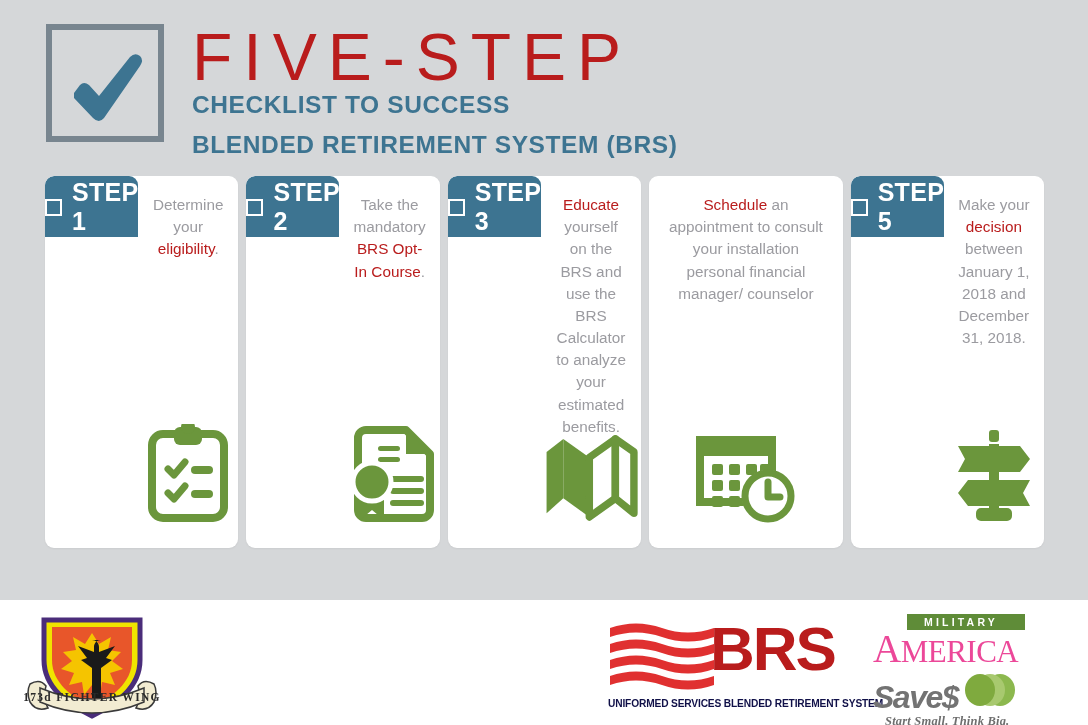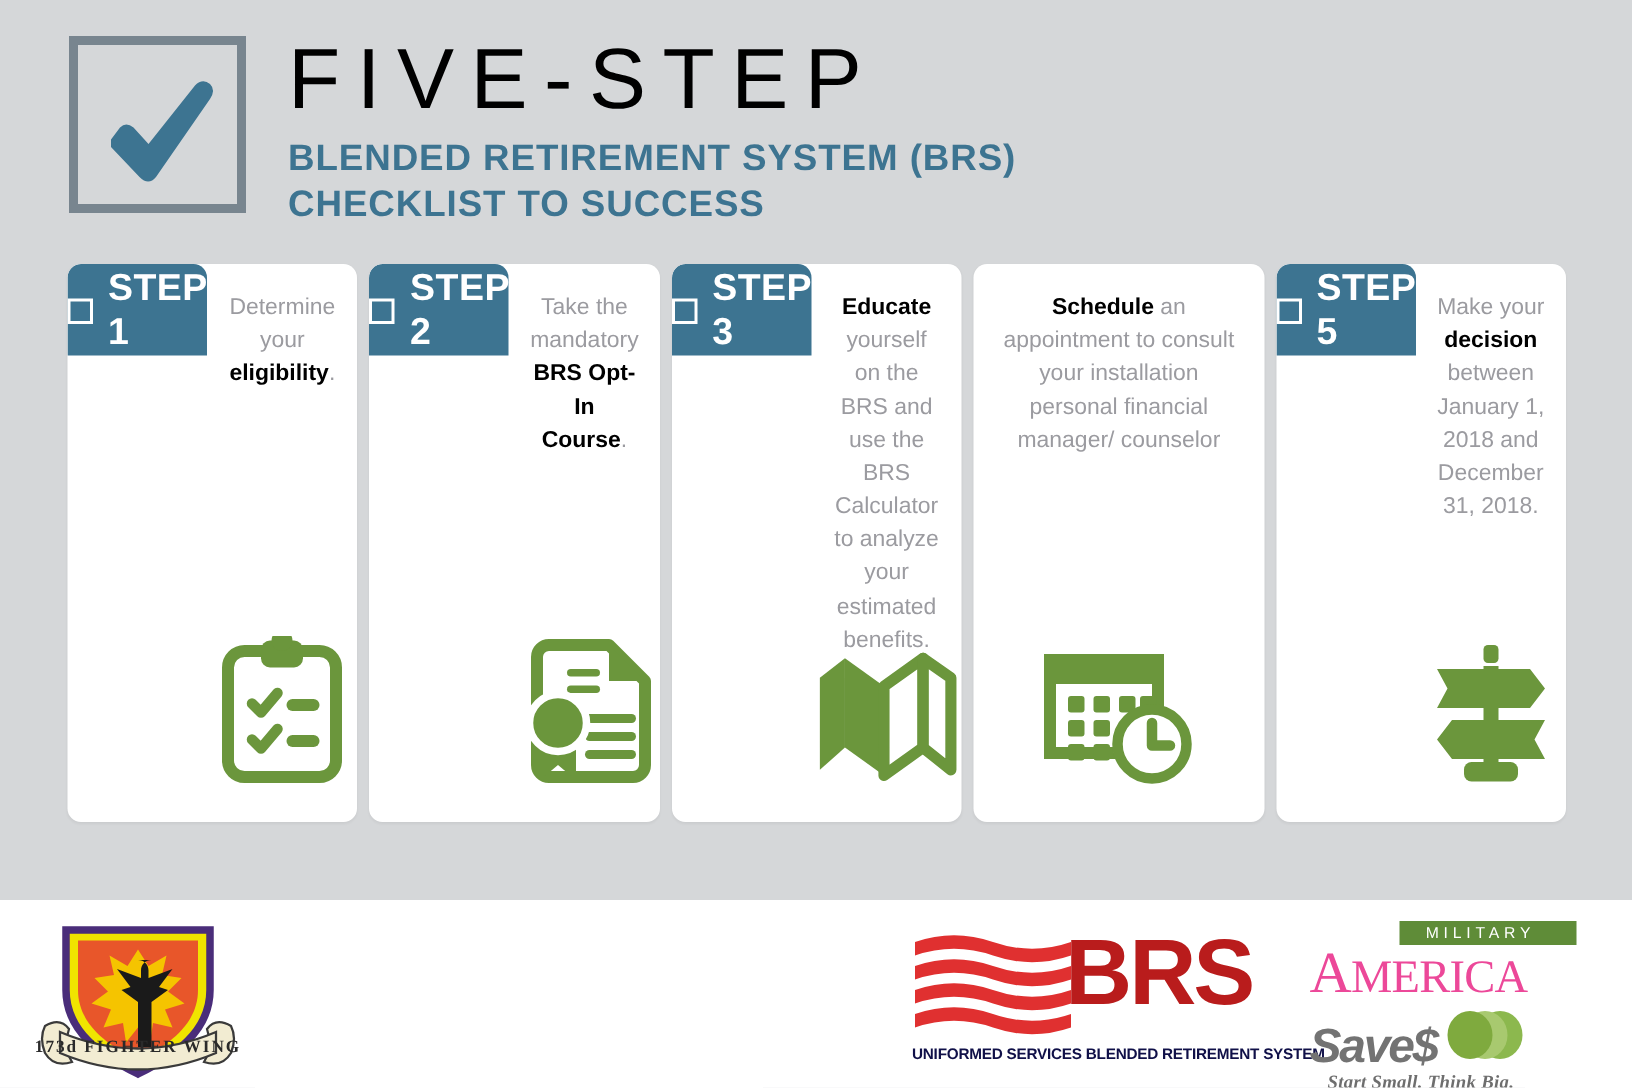--- a/index.html
+++ b/index.html
@@ -38,23 +38,23 @@
     position: relative;
     flex: 0 0 auto;
   }
   #check-box-frame svg { position: absolute; left: 8px; top: 8px; }
 
   #title-block {
     margin-left: 28px;
     padding-top: 2px;
   }
   #title-main {
-    font-size: 57px;
+    font-size: 66px;
     letter-spacing: 11px;
-    color: #000000;
+    color: #b91c1c;
     font-weight: 400;
     line-height: 0.96;
     white-space: nowrap;
   }
   .title-sub {
     font-size: 24.5px;
     font-weight: bold;
     color: #3d7491;
     letter-spacing: 0.6px;
     line-height: 1.27;
@@ -105,21 +105,21 @@
     position: relative;
     padding: 18px 14px 0 14px;
   }
   .card-text {
     font-size: 15.3px;
     line-height: 1.45;
     text-align: center;
     color: #9b9ba0;
     font-weight: 400;
   }
-  .card-text b { color: #000000; font-weight: bold; }
+  .card-text b { color: #b91c1c; font-weight: normal; }
 
   .card-icon {
     position: absolute;
     left: 0; right: 0; bottom: 24px;
     display: flex;
     justify-content: center;
     align-items: flex-end;
     height: 105px;
   }
 
@@ -160,26 +160,26 @@
     color: #101048;
     letter-spacing: -0.15px;
     white-space: nowrap;
     margin-top: 4px;
   }
 
   .mil-bar {
     background: #5f8c38;
     color: #ffffff;
     font-size: 10.5px;
-    font-weight: normal;
+    font-weight: bold;
     letter-spacing: 3.2px;
     text-align: center;
     padding: 2px 13px 2px 3px;
     width: 118px;
-    margin-left: 60px;
+    margin-left: 34px;
   }
   .america-word {
     font-family: "Liberation Serif", serif;
     font-size: 31px;
     color: #ec4899;
     letter-spacing: -0.5px;
     line-height: 1.0;
     margin-top: -1px;
   }
   .america-word span.cap { font-size: 39px; }
@@ -211,22 +211,22 @@
   <div id="canvas"></div>
 
   <div id="header">
     <div id="check-box-frame">
       <svg width="96" height="96" viewBox="0 0 96 96" aria-hidden="true">
         <path d="M14 55 L20 47 Q24 43 29 47 L39 58 L70 19 Q75 14 80 18 Q84 22 80 28 L44 80 Q39 86 33 80 L14 60 Z" fill="#3d7491"></path>
       </svg>
     </div>
     <div id="title-block">
       <div id="title-main">FIVE-STEP</div>
+      <div class="title-sub">CHECKLIST TO SUCCESS</div>
       <div class="title-sub" id="title-sub1">BLENDED RETIREMENT SYSTEM (BRS)</div>
-      <div class="title-sub">CHECKLIST TO SUCCESS</div>
     </div>
   </div>
 
   <div id="cards">
 
     <div class="card">
       <div class="card-head">
         <span class="head-checkbox"></span>
         <span class="head-label">STEP 1</span>
       </div>

